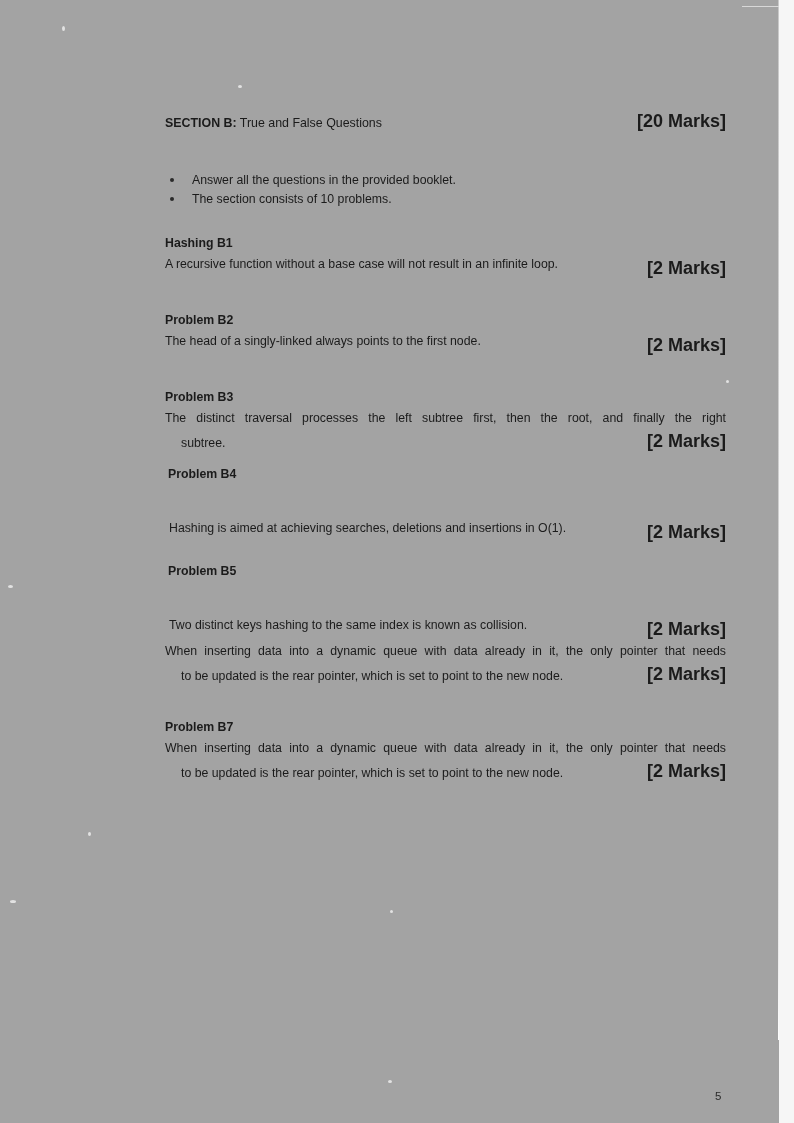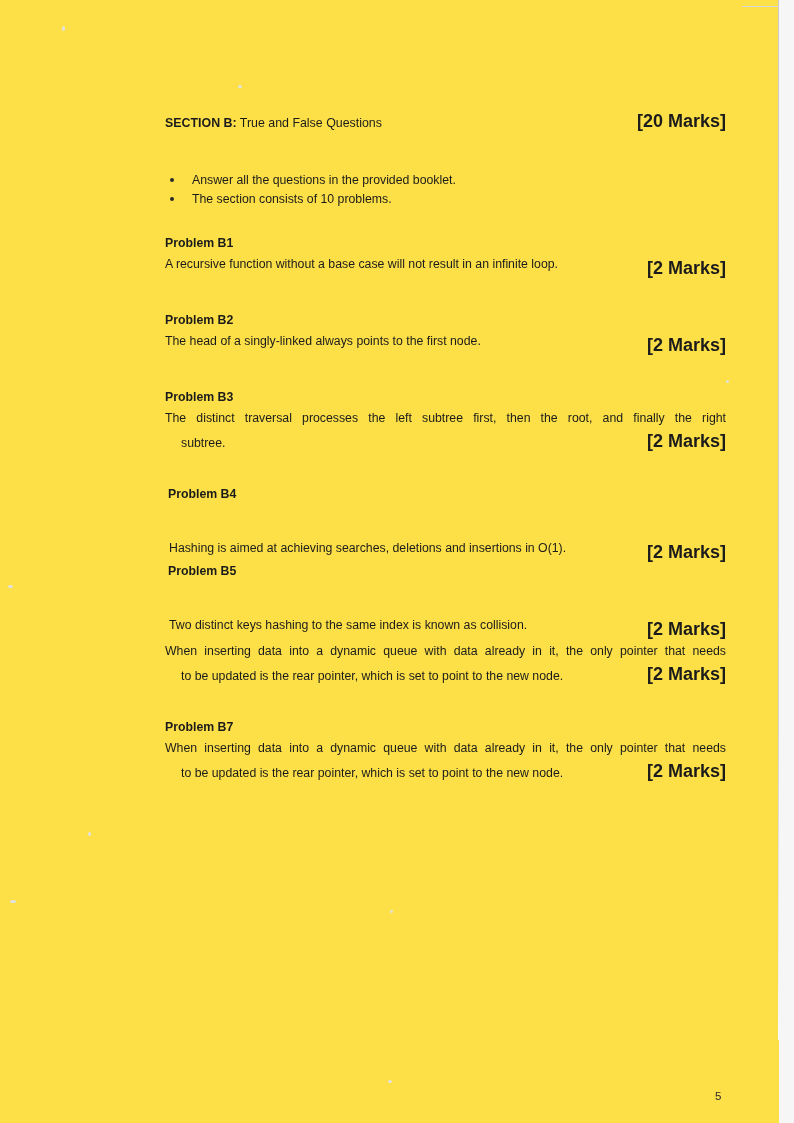--- a/index.html
+++ b/index.html
@@ -14,21 +14,21 @@
     font-family: "Liberation Sans", sans-serif;
     color: #1b1b1b;
     -webkit-font-smoothing: antialiased;
   }
 
   
   .scan {
     position: relative;
     width: 794px;
     height: 1123px;
-    background: #fde047;
+    background: #a3a3a3;
     overflow: hidden;
   }
   
   .scan-edge {
     position: absolute;
     top: 0;
     left: 778px;
     width: 1px;
     height: 1040px;
     background: linear-gradient(to bottom,
@@ -212,21 +212,21 @@
           <span class="bullet-dot"></span>
           <span>Answer all the questions in the provided booklet.</span>
         </li>
         <li>
           <span class="bullet-dot"></span>
           <span>The section consists of 10 problems.</span>
         </li>
       </ul>
 
       <div class="problem" style="top:126px;">
-        <div class="problem-title">Problem B1</div>
+        <div class="problem-title">Hashing B1</div>
         <div class="problem-body stmt-row">
           <span class="stmt-text">A recursive function without a base case will not result in an infinite loop.</span>
           <span class="marks">[2 Marks]</span>
         </div>
       </div>
 
       <div class="problem" style="top:203px;">
         <div class="problem-title">Problem B2</div>
         <div class="problem-body stmt-row">
           <span class="stmt-text">The head of a singly-linked always points to the first node.</span>
@@ -238,21 +238,21 @@
         <div class="problem-title">Problem B3</div>
         <div class="problem-body stmt-just">
           <span class="line1">The distinct traversal processes the left subtree first, then the root, and finally the right</span>
           <span class="line2">
             <span>subtree.</span>
             <span class="marks">[2 Marks]</span>
           </span>
         </div>
       </div>
 
-      <div class="problem" style="top:377px;">
+      <div class="problem" style="top:357px;">
         <div class="problem-title indent-title-sm">Problem B4</div>
         <div class="problem-body stmt-row indent-sm">
           <span class="stmt-text">Hashing is aimed at achieving searches, deletions and insertions in O(1).</span>
           <span class="marks">[2 Marks]</span>
         </div>
       </div>
 
       <div class="problem" style="top:454px;">
         <div class="problem-title indent-title-sm">Problem B5</div>
         <div class="problem-body stmt-row indent-sm">

